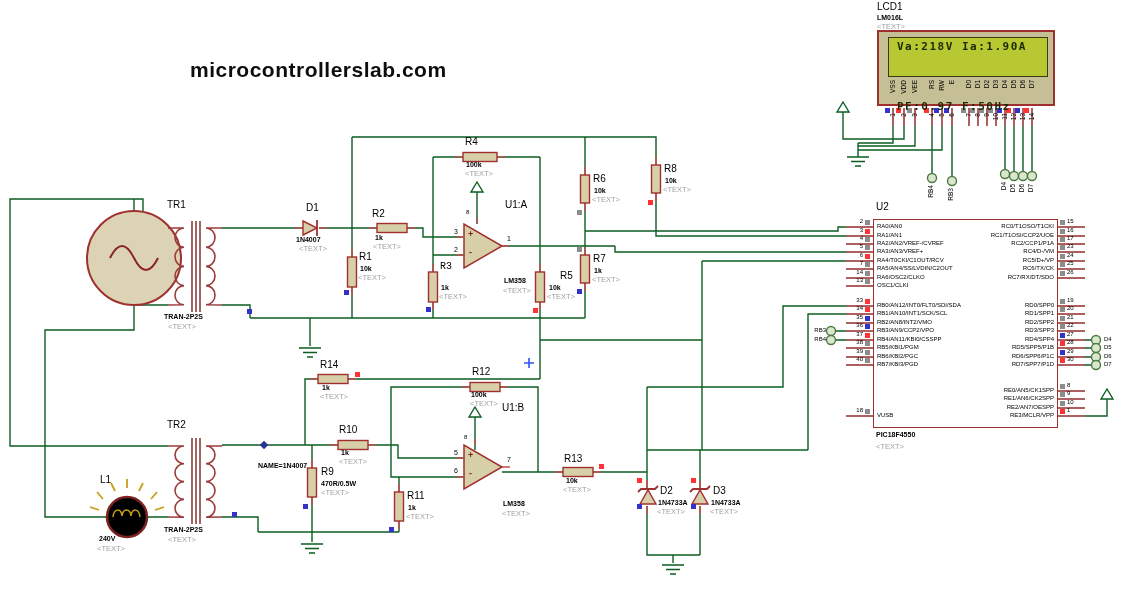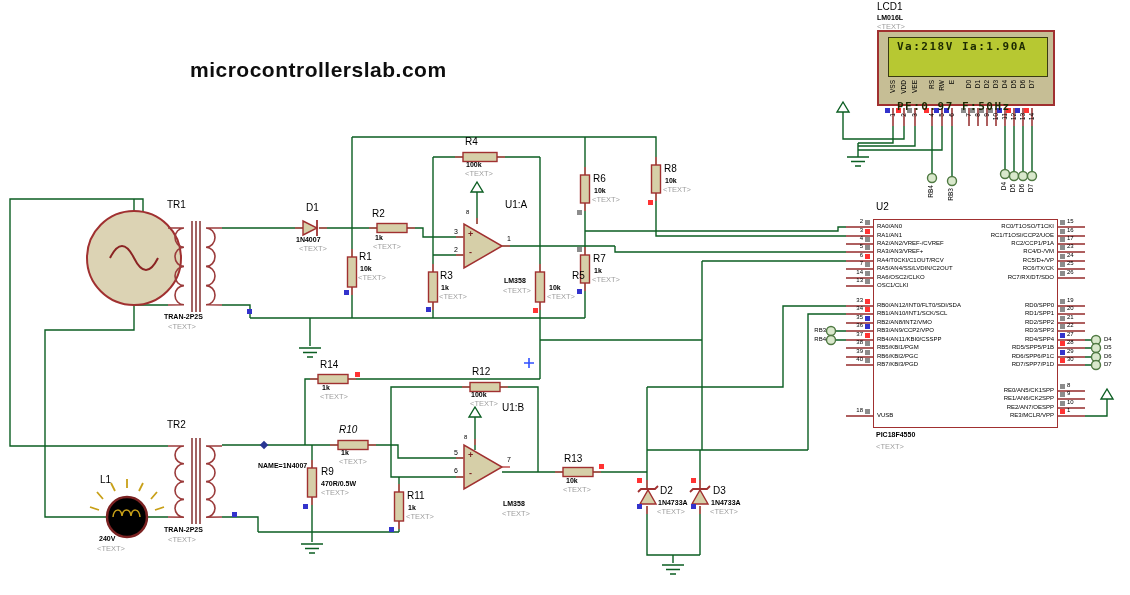--- a/index.html
+++ b/index.html
@@ -302,42 +302,42 @@
 
   <div class="chip-box"></div>
 
   <div id="labels">
       <div class="lbl ref10" style="left: 359px; top: 252px;">R1</div>
       <div class="lbl valb" style="left: 360px; top: 265px;">10k</div>
       <div class="lbl txt" style="left: 358px; top: 274px;">&lt;TEXT&gt;</div>
       <div class="lbl ref10" style="left: 372px; top: 209px;">R2</div>
       <div class="lbl valb" style="left: 375px; top: 234px;">1k</div>
       <div class="lbl txt" style="left: 373px; top: 243px;">&lt;TEXT&gt;</div>
-      <div class="lbl ref10" style="left: 440px; top: 271px;">R3</div>
+      <div class="lbl ref10" style="left: 440px; top: 262px; font-family: Liberation Mono, monospace;">R3</div>
       <div class="lbl valb" style="left: 441px; top: 284px;">1k</div>
       <div class="lbl txt" style="left: 439px; top: 293px;">&lt;TEXT&gt;</div>
       <div class="lbl ref10" style="left: 465px; top: 137px;">R4</div>
       <div class="lbl valb" style="left: 466px; top: 161px;">100k</div>
       <div class="lbl txt" style="left: 465px; top: 170px;">&lt;TEXT&gt;</div>
-      <div class="lbl ref10" style="left: 572px; top: 271px;">R5</div>
+      <div class="lbl ref10" style="left: 560px; top: 271px;">R5</div>
       <div class="lbl valb" style="left: 549px; top: 284px;">10k</div>
       <div class="lbl txt" style="left: 547px; top: 293px;">&lt;TEXT&gt;</div>
       <div class="lbl ref10" style="left: 593px; top: 174px; text-align: right;">R6</div>
       <div class="lbl valb" style="left: 594px; top: 187px;">10k</div>
       <div class="lbl txt" style="left: 592px; top: 196px;">&lt;TEXT&gt;</div>
       <div class="lbl ref10" style="left: 593px; top: 254px;">R7</div>
       <div class="lbl valb" style="left: 594px; top: 267px;">1k</div>
       <div class="lbl txt" style="left: 592px; top: 276px;">&lt;TEXT&gt;</div>
       <div class="lbl ref10" style="left: 664px; top: 164px;">R8</div>
       <div class="lbl valb" style="left: 665px; top: 177px;">10k</div>
       <div class="lbl txt" style="left: 663px; top: 186px;">&lt;TEXT&gt;</div>
       <div class="lbl ref10" style="left: 321px; top: 467px;">R9</div>
       <div class="lbl valb" style="left: 321px; top: 480px;">470R/0.5W</div>
       <div class="lbl txt" style="left: 321px; top: 489px;">&lt;TEXT&gt;</div>
-      <div class="lbl ref10" style="left: 339px; top: 425px; font-style: italic;">R10</div>
+      <div class="lbl ref10" style="left: 339px; top: 425px;">R10</div>
       <div class="lbl valb" style="left: 341px; top: 449px;">1k</div>
       <div class="lbl txt" style="left: 339px; top: 458px;">&lt;TEXT&gt;</div>
       <div class="lbl ref10" style="left: 407px; top: 491px;">R11</div>
       <div class="lbl valb" style="left: 408px; top: 504px;">1k</div>
       <div class="lbl txt" style="left: 406px; top: 513px;">&lt;TEXT&gt;</div>
       <div class="lbl ref10" style="left: 472px; top: 367px;">R12</div>
       <div class="lbl valb" style="left: 471px; top: 391px;">100k</div>
       <div class="lbl txt" style="left: 470px; top: 400px;">&lt;TEXT&gt;</div>
       <div class="lbl ref10" style="left: 564px; top: 454px;">R13</div>
       <div class="lbl valb" style="left: 566px; top: 477px;">10k</div>

